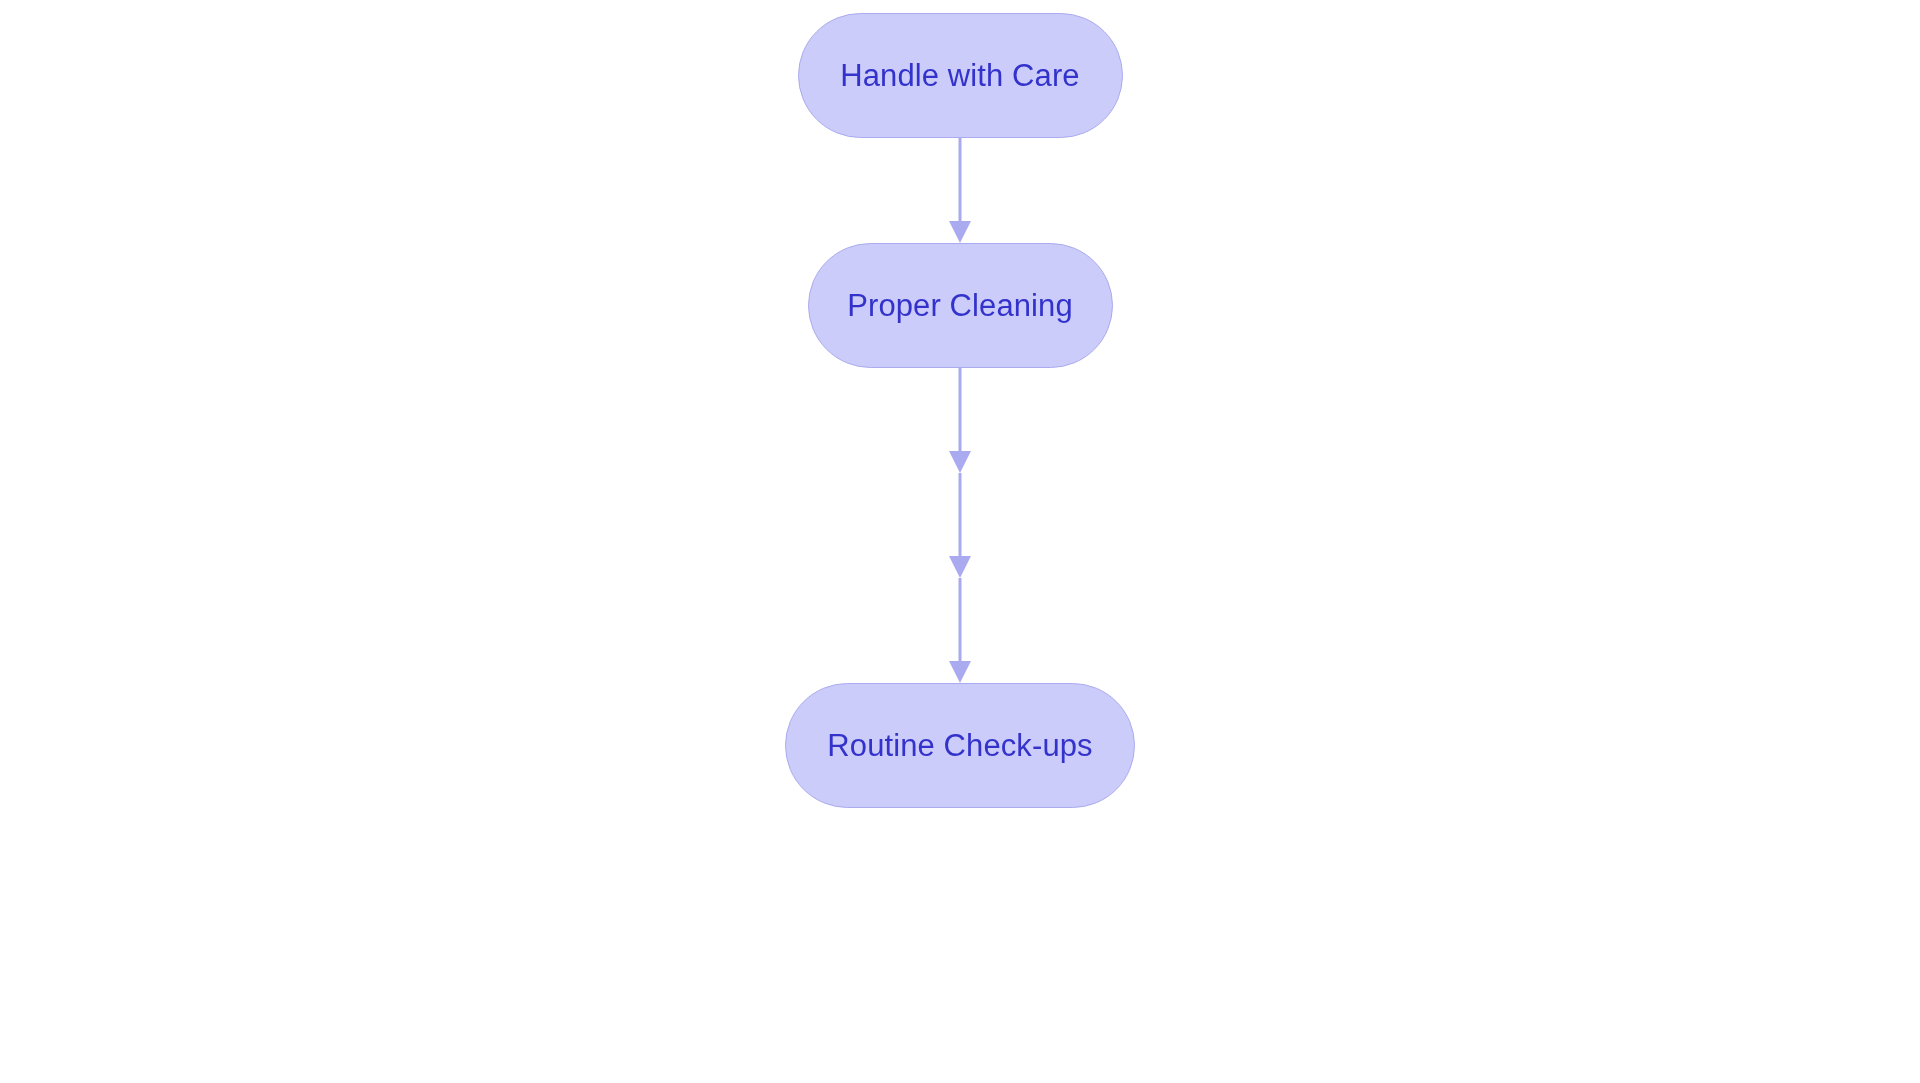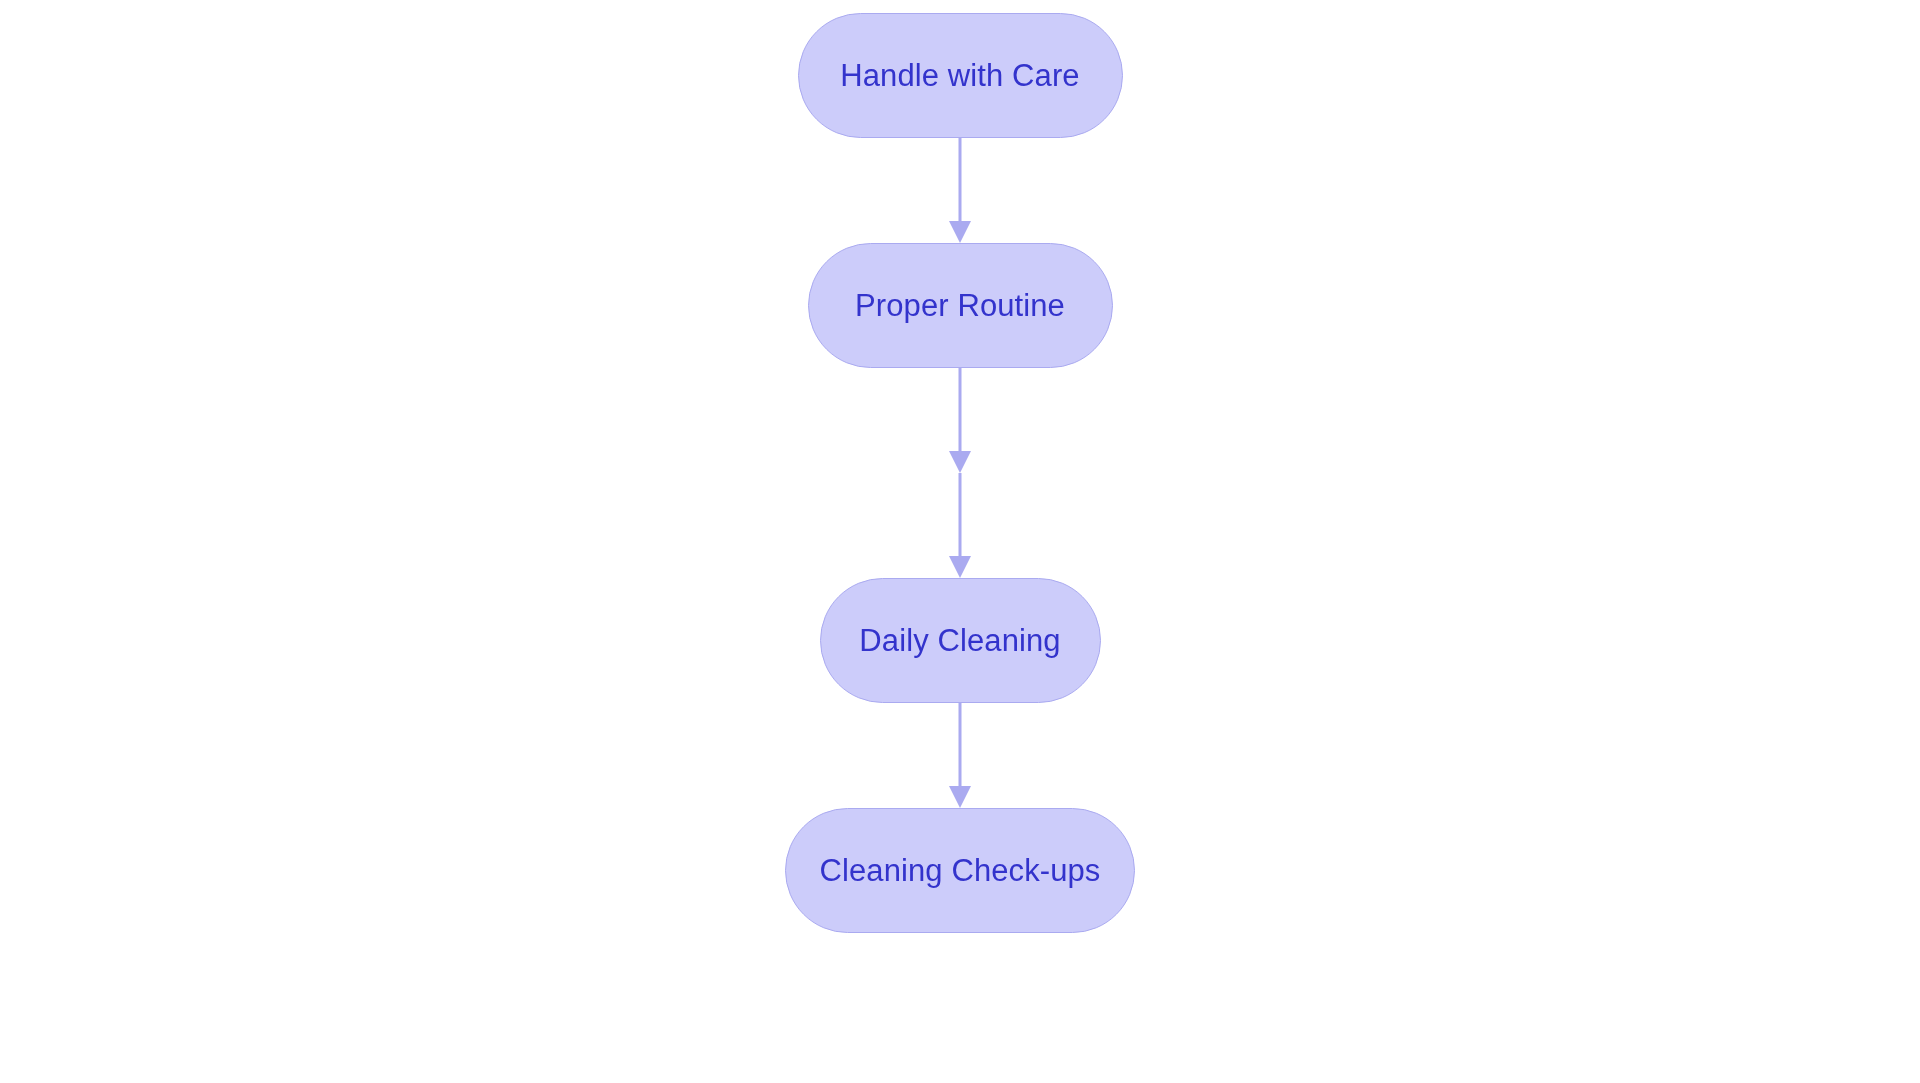--- a/index.html
+++ b/index.html
@@ -100,41 +100,38 @@
     <div class="node w-handle-with-care">
       <span class="node-label">Handle with Care</span>
     </div>
 
     <div class="connector">
       <div class="shaft"></div>
       <div class="head"></div>
     </div>
 
     <div class="node w-proper-storage">
-      <span class="node-label">Proper Routine</span>
+      <span class="node-label">Proper Cleaning</span>
     </div>
 
     <div class="connector">
       <div class="shaft"></div>
       <div class="head"></div>
     </div>
 
 
     <div class="connector">
       <div class="shaft"></div>
       <div class="head"></div>
     </div>
 
-    <div class="node w-daily-cleaning">
-      <span class="node-label">Daily Cleaning</span>
-    </div>
 
     <div class="connector">
       <div class="shaft"></div>
       <div class="head"></div>
     </div>
 
     <div class="node w-routine-check-ups">
-      <span class="node-label">Cleaning Check-ups</span>
+      <span class="node-label">Routine Check-ups</span>
     </div>
 
   </div>
 </div>
 
 </body></html>

